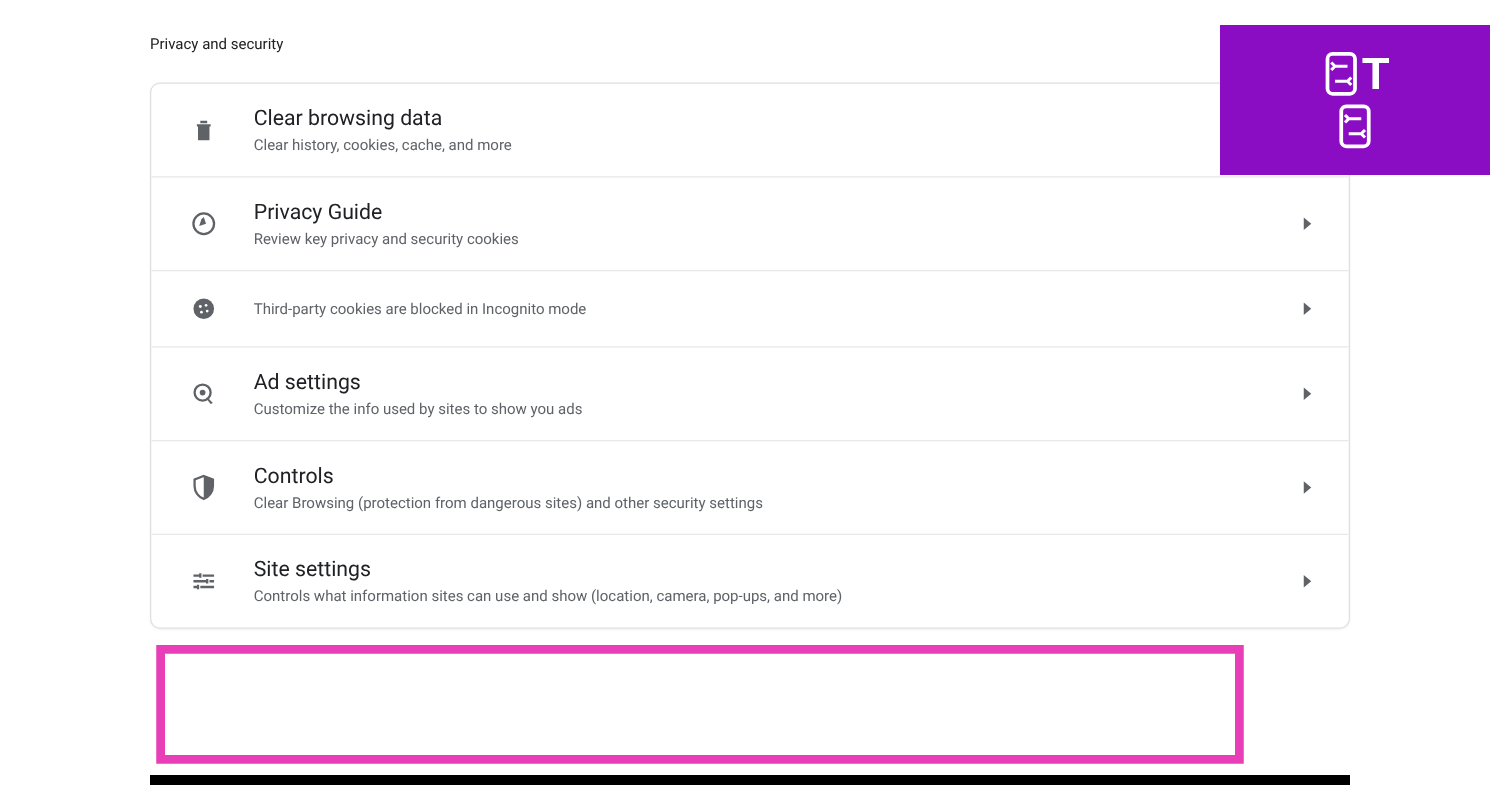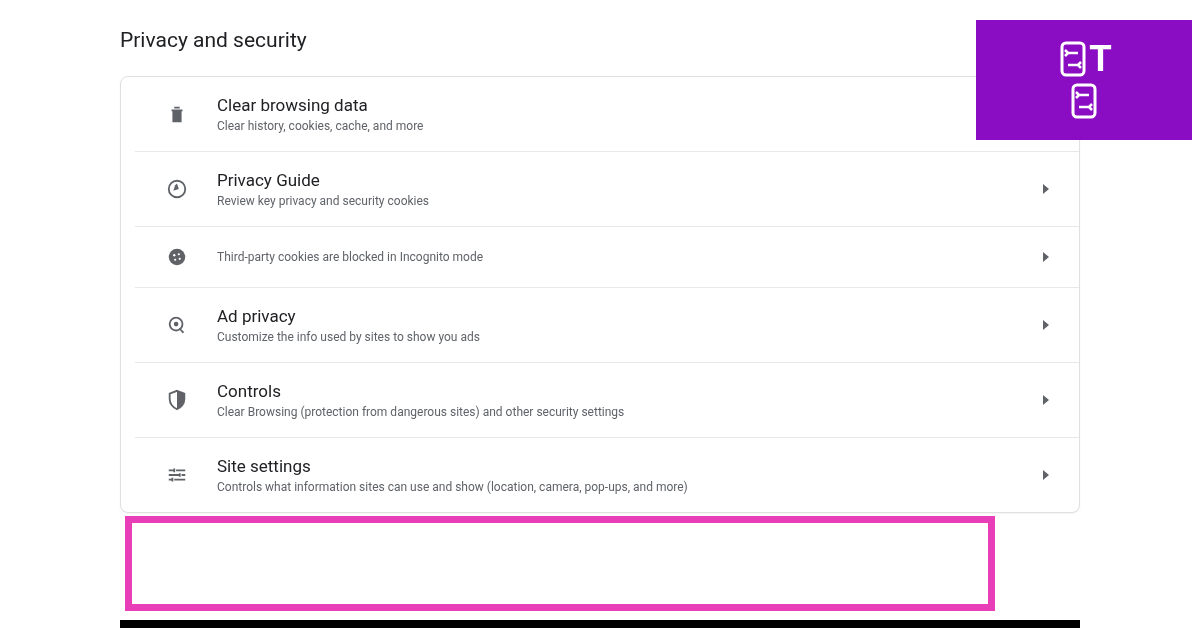--- a/index.html
+++ b/index.html
@@ -5,33 +5,32 @@
     * { margin: 0; padding: 0; box-sizing: border-box; }
     body {
       font-family: "Segoe UI", Roboto, Arial, sans-serif;
       background: #fff;
       width: 1200px;
       height: 628px;
       position: relative;
       overflow: hidden;
     }
     .section-title {
-      font-size: 21px;
+      font-size: 12px;
       font-weight: 400;
       color: #202124;
       padding: 28px 0 24px 120px;
     }
     .card {
       margin: 0 120px 0 120px;
       background: #fff;
       border: 1px solid #e0e0e0;
       border-radius: 8px;
       box-shadow: 0 1px 2px rgba(0,0,0,0.05);
       overflow: hidden;
-      padding-left: 14px;
     }
     .row {
       display: flex;
       align-items: center;
       padding: 18px 20px 18px 30px;
       border-bottom: 1px solid #e8e8e8;
       cursor: pointer;
       position: relative;
     }
     .row:last-child { border-bottom: none; }
@@ -161,21 +160,21 @@
 
   <div class="row">
     <div class="icon">
       <svg viewBox="0 0 24 24">
           <circle cx="11" cy="11" r="7" fill="none" stroke="#5f6368" stroke-width="2"></circle>
           <circle cx="11" cy="11" r="2.5"></circle>
           <path d="M15 15l5 5-2 1-4-5z"></path>
         </svg>
     </div>
     <div class="text-block">
-      <div class="row-title">Ad privacy</div>
+      <div class="row-title">Ad settings</div>
       <div class="row-desc">Customize the info used by sites to show you ads</div>
     </div>
     <div class="arrow"></div>
   </div>
 
   <div class="row">
     <div class="icon">
       <svg viewBox="0 0 24 24">
           <path d="M12 2l8 3v6c0 5-3.5 9.5-8 11-4.5-1.5-8-6-8-11V5l8-3z" fill="none" stroke="#5f6368" stroke-width="2"></path>
           <path d="M12 2l8 3v6c0 5-3.5 9.5-8 11V2z"></path>

